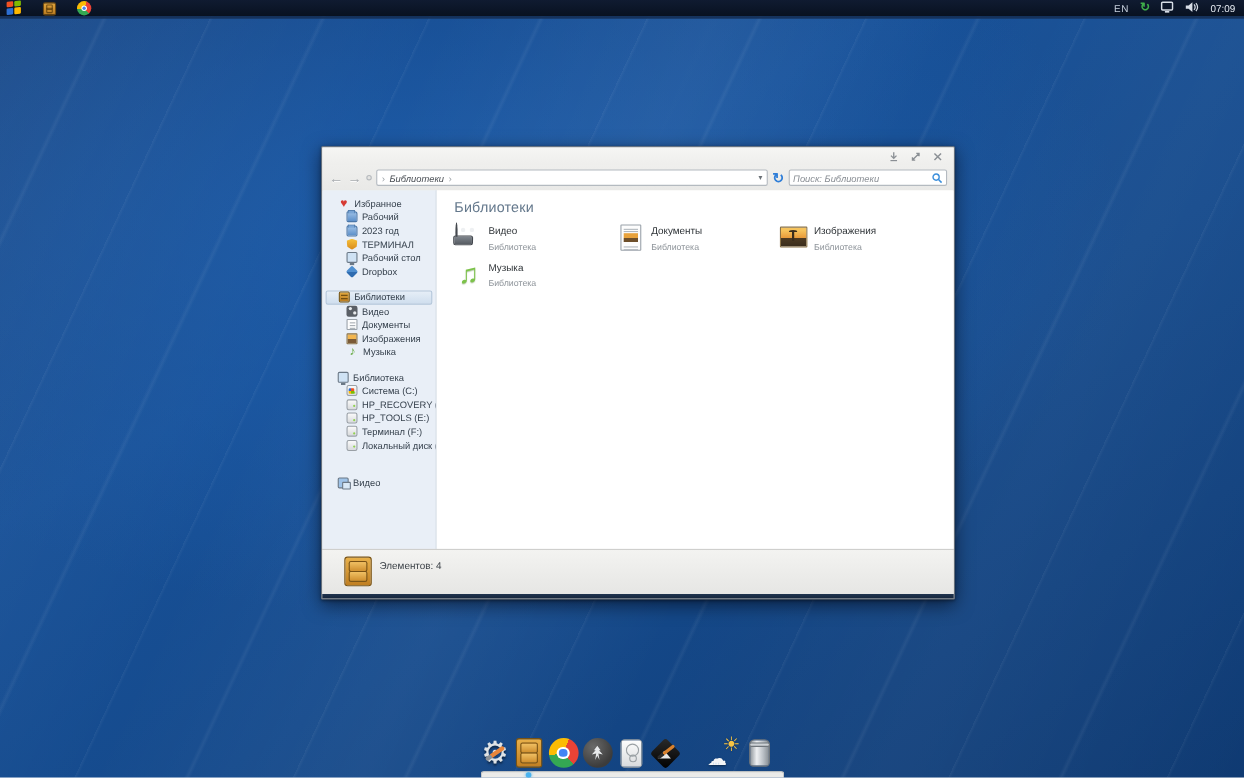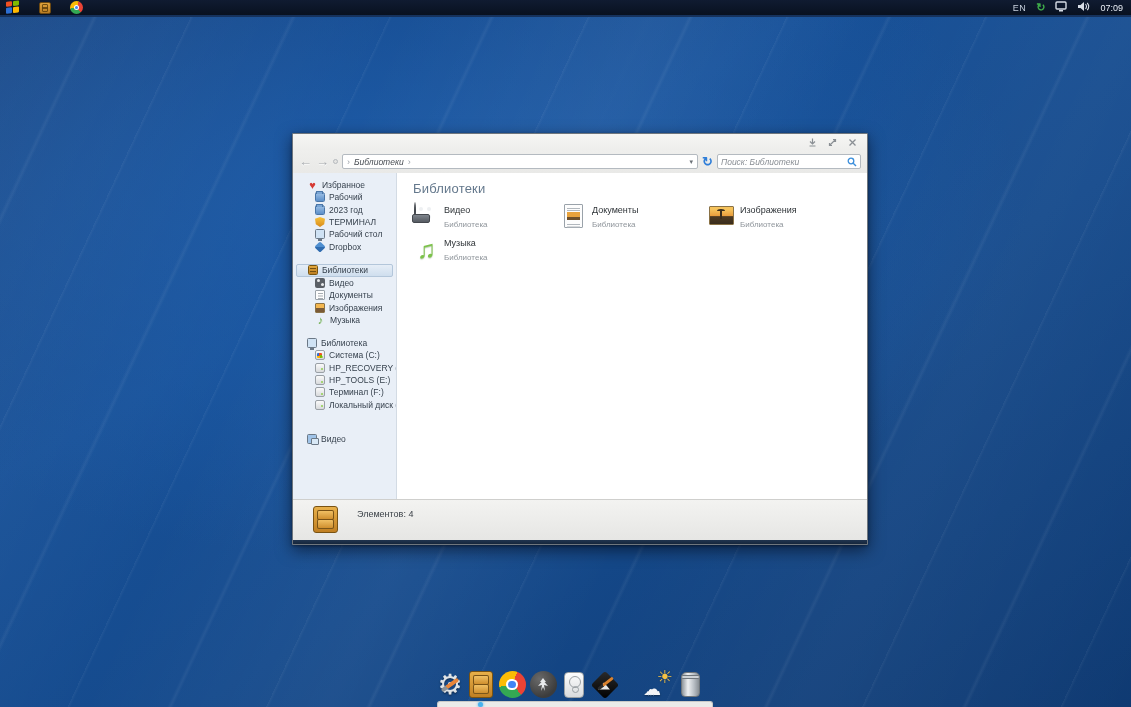--- a/index.html
+++ b/index.html
@@ -140,21 +140,21 @@
       box-shadow:8px 0 0 #eef0f2, 0 8px 0 #eef0f2, 8px 8px 0 #eef0f2; }
   .reel::after { content:""; position:absolute; left:-3px; bottom:-3px; width:16px; height:7px; background:linear-gradient(#7f858d,#565b62); border-radius:2px; border:1px solid #44484e; }
   .page { width:19px; height:24px; margin:1px 3px; background:#fdfdfd; border:1px solid #9aa2aa; border-radius:1px; position:relative; }
   .page::before { content:""; position:absolute; left:2px; top:7px; width:13px; height:8px; background:linear-gradient(#e8a23c 60%, #6e4f2a 60%); }
   .page::after { content:""; position:absolute; left:2px; top:2.5px; width:13px; height:1px; background:#b2b8be; box-shadow:0 2px 0 #b2b8be, 0 16px 0 #b2b8be, 0 18.5px 0 #b2b8be; }
   .photo { width:25px; height:19px; margin-top:3px; background:linear-gradient(#f6c35c 15%, #e89a3a 55%, #4d3a22 56%, #3a2d1c 100%); border:1px solid #8a7246; border-radius:1px; position:relative; }
   .photo::before { content:""; position:absolute; left:10px; top:3px; width:2px; height:9px; background:#3a2d1c; }
   .photo::after { content:""; position:absolute; left:7px; top:2px; width:8px; height:2px; border-top:2px solid #3a2d1c; border-radius:50%; }
   .big-note { font-size:25px; color:#7cc24a; line-height:26px; text-align:center; display:block; text-shadow:0 1px 1px rgba(60,110,30,.35); font-style:normal; }
 
-  .statusbar { height:41px; background:linear-gradient(#f3f3f1,#e6e6e4); border-top:1px solid #cfcfcd; display:flex; align-items:flex-start; gap:19px; padding:6px 0 4px 20px; }
+  .statusbar { height:41px; background:linear-gradient(#f3f3f1,#e6e6e4); border-top:1px solid #cfcfcd; display:flex; align-items:flex-start; gap:7px; padding:6px 0 4px 20px; }
   .status-cabinet { width:25px; height:27px; background:linear-gradient(#e8b04a,#c07f22); border:1px solid #7a5312; border-radius:3px; position:relative; }
   .status-cabinet::before, .status-cabinet::after { content:""; position:absolute; left:3px; right:3px; height:8px; border:1px solid rgba(110,74,18,.9); border-radius:2px; background:linear-gradient(#f0c064,#cf8f2e); }
   .status-cabinet::before { top:3px; } .status-cabinet::after { bottom:3px; }
   .status-text { font-size:9px; color:#3c4248; margin-top:3px; }
   .win-bottom { height:4px; background:linear-gradient(#20344f,#16263c); }
 </style>
 </head>
 <body>
 
 <div class="desktop">

